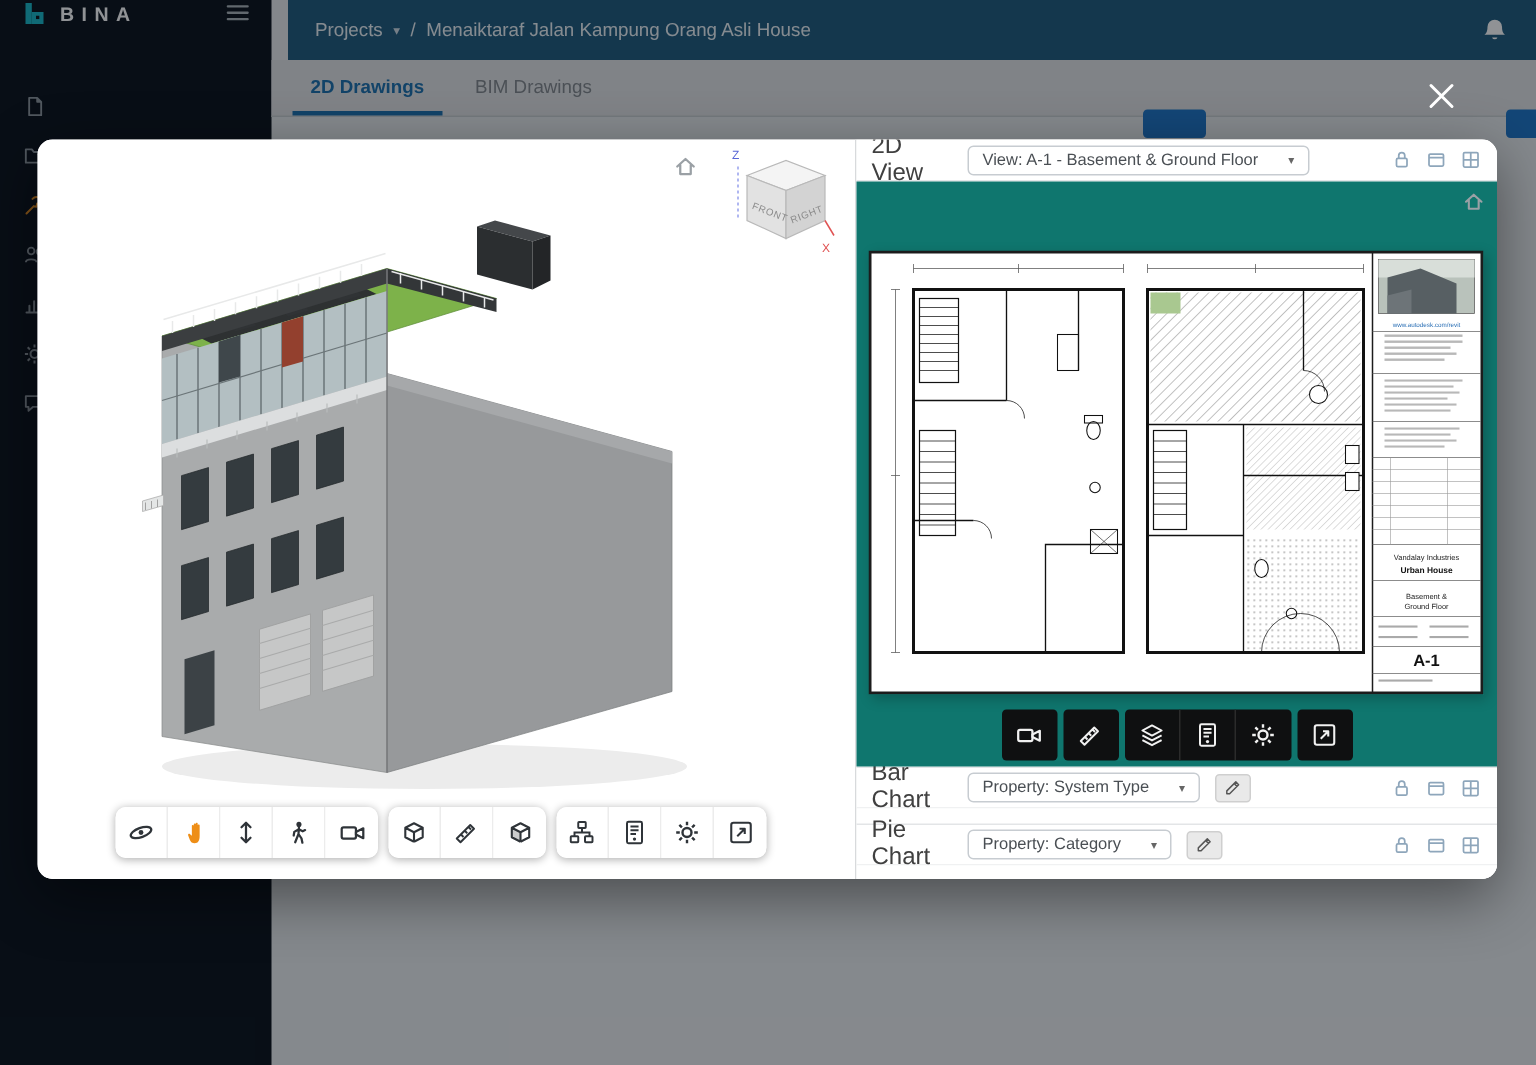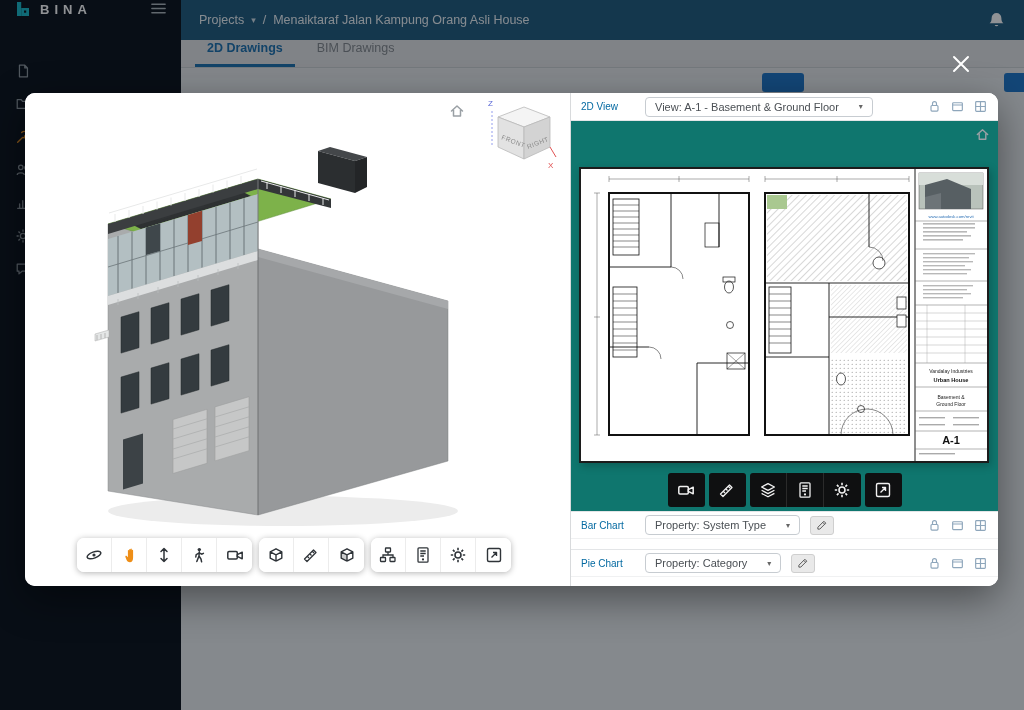--- a/index.html
+++ b/index.html
@@ -9,27 +9,27 @@
   .sidebar{position:absolute;left:0;top:0;width:181px;height:710px;background:#081019;z-index:1}
   .sidebar-top{height:40px;display:flex;align-items:flex-start;justify-content:space-between;padding:0 14px}
   .logo{display:flex;align-items:center;gap:8px}
   .logo-text{color:#fff;font-size:13px;font-weight:bold;letter-spacing:5px}
   .hamburger{color:#aab2b8;cursor:pointer;display:flex}
   .nav{margin-top:14px}
   .nav-item{height:33px;display:flex;align-items:center;gap:10px;padding:0 15px;color:#cdd3d8;font-size:12px;cursor:pointer}
   .nav-item .ni{color:#8d969d;display:flex}
   .nav-item.active-tool .ni{color:#ea8f1d}
   
-  .topbar{position:absolute;left:181px;top:0;right:0;height:40px;background:#1e5a7d;display:flex;align-items:center;padding:0 18px;z-index:1}
+  .topbar{position:absolute;left:192px;top:0;right:0;height:40px;background:#1e5a7d;display:flex;align-items:center;padding:0 18px;z-index:1}
   .breadcrumb{color:#ecf2f6;font-size:12.5px;display:flex;align-items:center;gap:7px}
   .crumb-caret{font-size:9px;color:#cfdde6}
   .flexspacer{flex:1}
   .bellwrap{display:flex;cursor:pointer}
   
-  .tabbar{position:absolute;left:181px;top:40px;right:0;height:28px;background:#e2e4e6;border-bottom:1px solid #cdd1d4;display:flex;align-items:flex-end;padding:0 14px;gap:10px;z-index:1}
+  .tabbar{position:absolute;left:181px;top:40px;right:0;height:38px;background:#e2e4e6;border-bottom:1px solid #cdd1d4;display:flex;align-items:flex-end;padding:0 14px;gap:10px;z-index:1}
   .tab{padding:10px 12px 9px;font-size:12.5px;color:#82878c;cursor:pointer;border-bottom:3px solid transparent}
   .tab.active{color:#1a6fae;font-weight:bold;border-bottom-color:#1a6fae}
   .content{position:absolute;left:181px;top:78px;right:0;bottom:0;background:#eceef0}
   .frag-btn{position:absolute;background:#1d76c9;border:0;border-radius:3px;height:19px;z-index:2;cursor:pointer}
   #frag1{left:762px;top:73px;width:42px}
   #frag2{left:1004px;top:73px;width:20px;border-radius:3px 0 0 3px}
   
   .overlay{position:absolute;inset:0;background:rgba(9,14,20,.45);z-index:10}
   .close-btn{position:absolute;left:947px;top:50px;width:28px;height:28px;background:transparent;border:0;z-index:21;cursor:pointer;display:flex;align-items:center;justify-content:center}
   .modal{position:absolute;left:25px;top:93px;width:973px;height:493px;background:#fff;border-radius:10px;box-shadow:0 12px 40px rgba(0,0,0,.45);z-index:20;display:flex;overflow:hidden}
@@ -40,21 +40,21 @@
   .viewcube{position:absolute;right:12px;top:2px;cursor:pointer}
   .tb3d{position:absolute;left:52px;bottom:14px;display:flex;gap:7px}
   .tb-group{display:flex;background:#fff;border-radius:7px;box-shadow:0 1px 6px rgba(0,0,0,.3);overflow:hidden}
   .tb-btn{width:35px;height:34px;display:flex;align-items:center;justify-content:center;background:#fff;border:0;border-right:1px solid #ececec;color:#2f3439;cursor:pointer;padding:0}
   .tb-group .tb-btn:last-child{border-right:0}
   .tb-btn.active{color:#ee8e17}
   
   .panel2d{flex:1;border-left:1px solid #d8dadc;display:flex;flex-direction:column;background:#fff}
   .rowhdr{height:28px;flex:none;display:flex;align-items:center;padding:0 10px;gap:10px;border-bottom:1px solid #e3e5e7;background:#fff}
   .rowhdr.bordertop{border-top:1px solid #e3e5e7;border-bottom:1px solid #f0f1f2}
-  .row-label{font-size:10px;color:#0369a1;width:54px;flex:none}
+  .row-label{font-size:16px;color:#404040;width:54px;flex:none}
   .dropdown{display:inline-flex;align-items:center;gap:20px;border:1px solid #c7ccd1;border-radius:4px;padding:3px 9px;font-size:11px;color:#4a4f54;background:#fff;cursor:pointer;white-space:nowrap}
   .caret{font-size:8px;color:#666}
   .mini-icon{display:flex;color:#8ea6bb;cursor:pointer}
   .mini-icons{display:flex;gap:8px;align-items:center}
   .edit-btn{width:24px;height:19px;border:1px solid #cfcfcf;background:#e9e9e9;border-radius:3px;display:flex;align-items:center;justify-content:center;color:#555;cursor:pointer;padding:0}
   .drawarea{flex:1;position:relative;background:#0f766e}
   .sheet{position:absolute;left:8px;top:46px;box-shadow:2px 3px 8px rgba(0,0,0,.22)}
   .home2d{position:absolute;top:6px;right:8px;cursor:pointer}
   .tb2d{position:absolute;bottom:4px;left:50%;transform:translateX(-50%);display:flex;gap:4px}
   .tile{display:flex;background:#0f1011;border-radius:3px;overflow:hidden}

